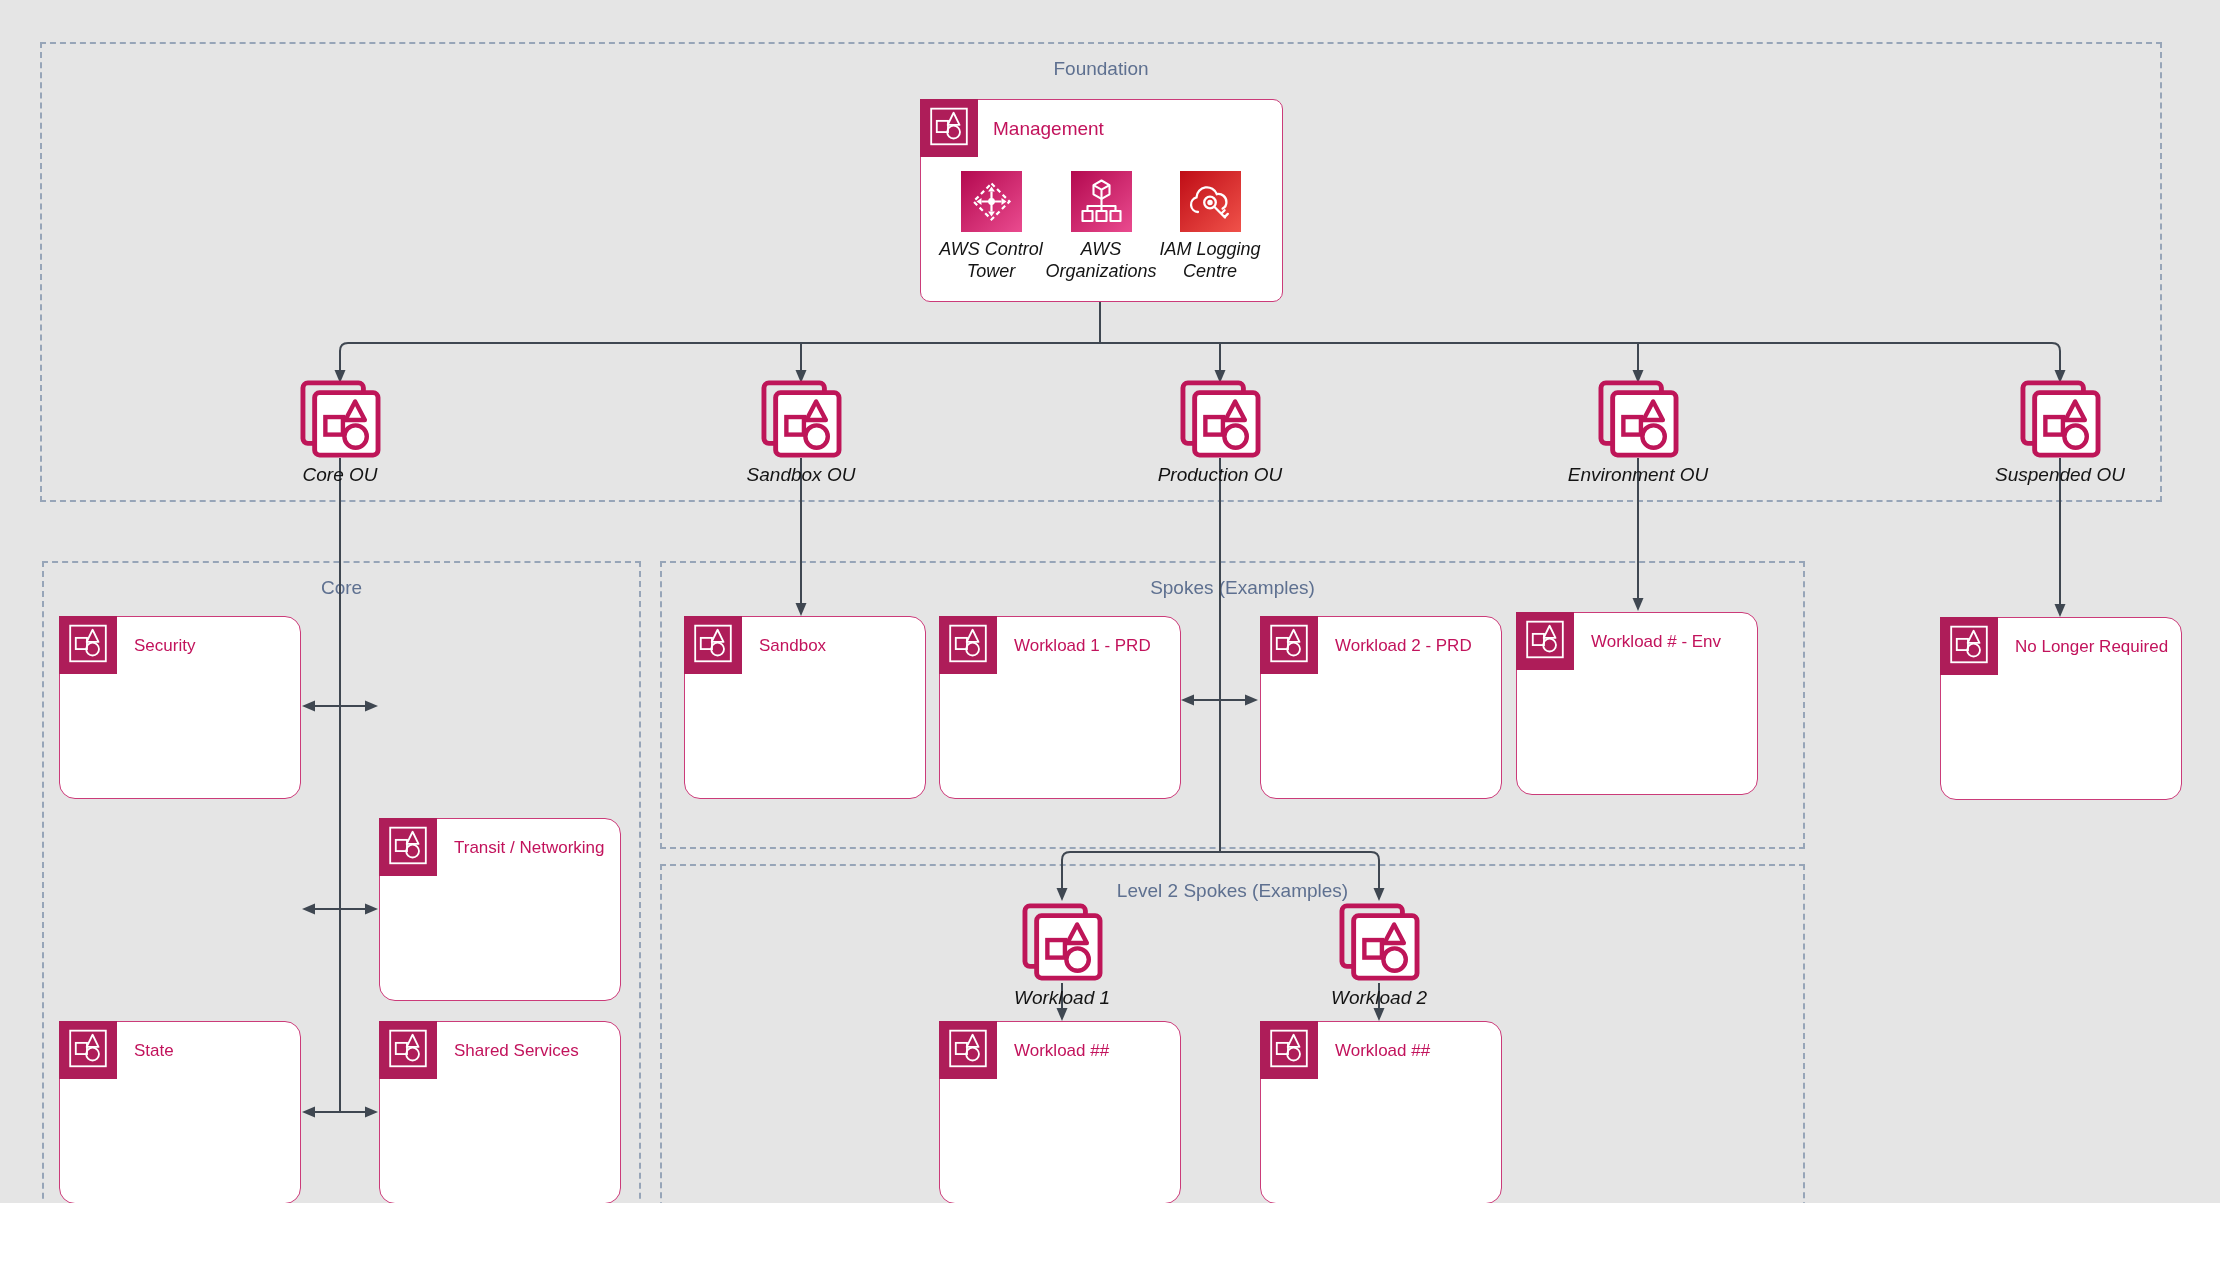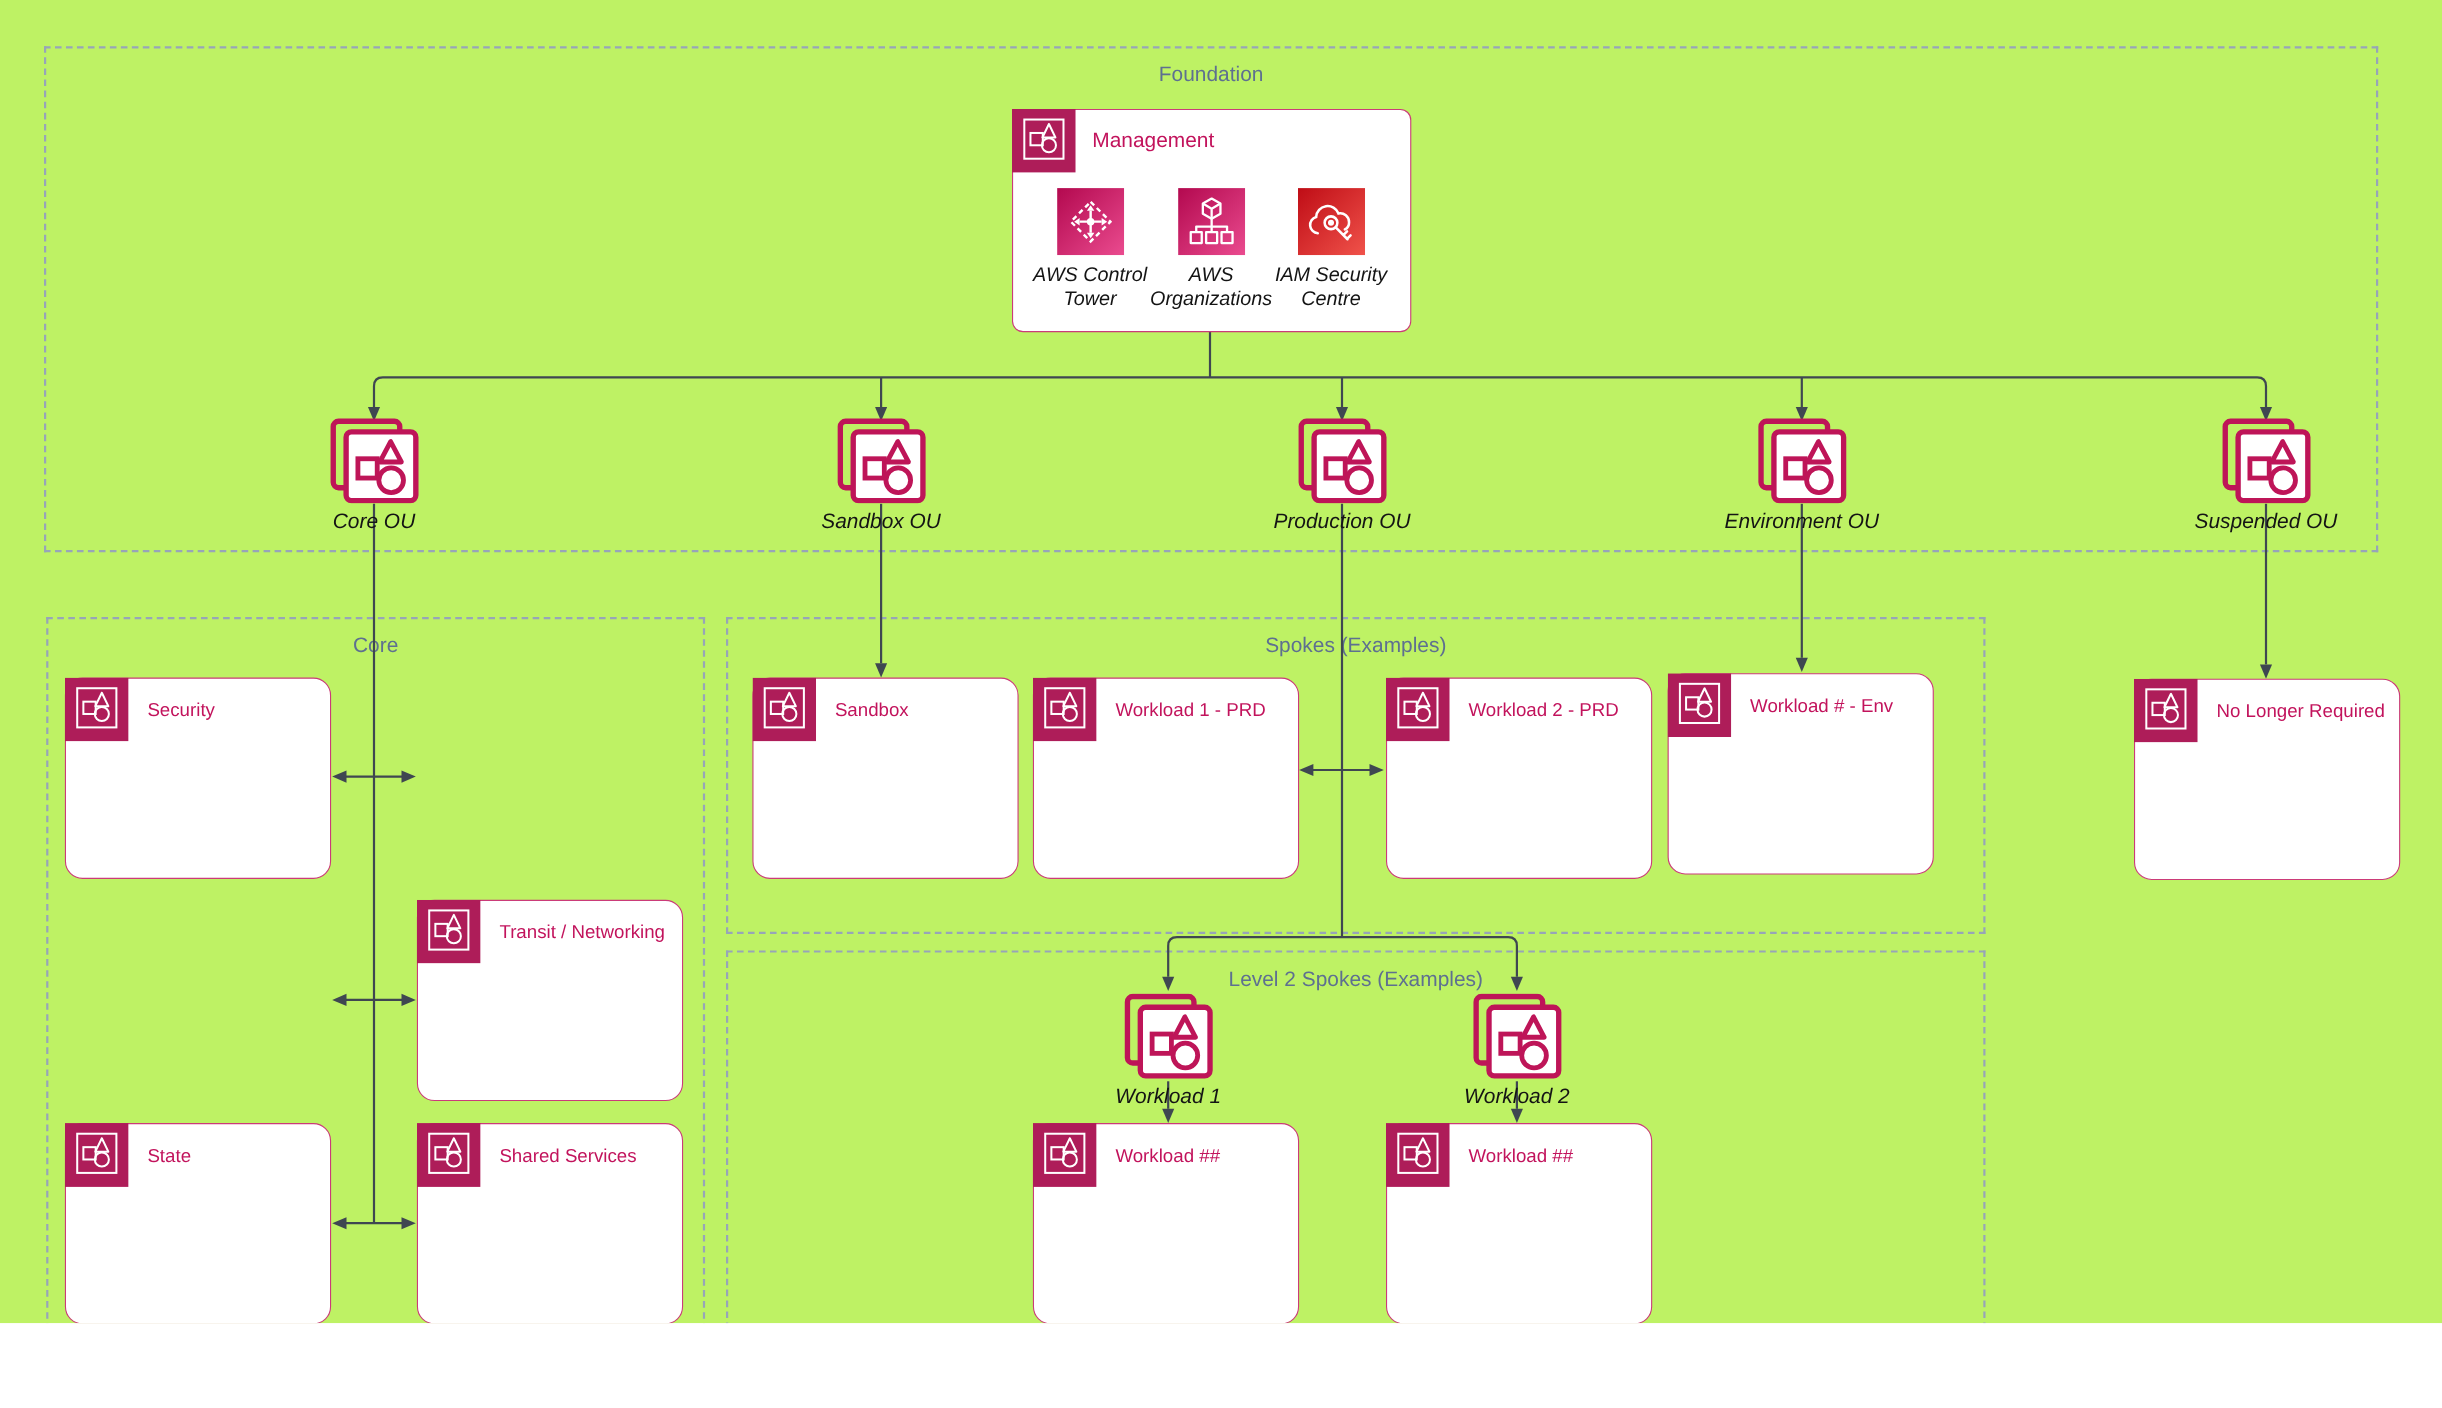--- a/index.html
+++ b/index.html
@@ -1,17 +1,17 @@
 <!DOCTYPE html>
 <html><head>
 <meta charset="utf-8">
 <style>
   html,body{margin:0;padding:0;background:#ffffff;}
   body{font-family:"Liberation Sans","DejaVu Sans",sans-serif;}
-  .canvas{position:relative;width:2220px;height:1203px;background:#bef264;overflow:hidden;}
+  .canvas{position:relative;width:2220px;height:1203px;background:#e5e5e5;overflow:hidden;}
 
   
   .container{position:absolute;border:2px dashed #97a5b8;background:transparent;}
   .container-label{position:absolute;top:14px;left:0;width:100%;text-align:center;
     color:#5e7090;font-size:19px;white-space:nowrap;}
 
   
   .connectors{position:absolute;left:0;top:0;width:2220px;height:1280px;pointer-events:none;}
   .connectors path{fill:none;stroke:#3f4751;stroke-width:2px;}
   .connectors polygon{fill:#3f4751;stroke:none;}
@@ -196,21 +196,21 @@
       <div>Organizations</div>
     </div>
 
     <div class="svc" style="left:259px">
       <svg width="61" height="61">
           <rect width="61" height="61" fill="url(#gradRed)"></rect>
           <use href="#iam-glyph"></use>
         </svg>
     </div>
     <div class="svc-label" style="left:289px">
-      <div>IAM Security</div>
+      <div>IAM Logging</div>
       <div>Centre</div>
     </div>
   </div>
 
   <div class="ou" style="left:298px;top:380px">
     <svg width="84" height="78" viewBox="0 0 84 80">
         <use href="#ou-icon"></use>
       </svg>
     <div class="ou-label">Core OU</div>
   </div>

